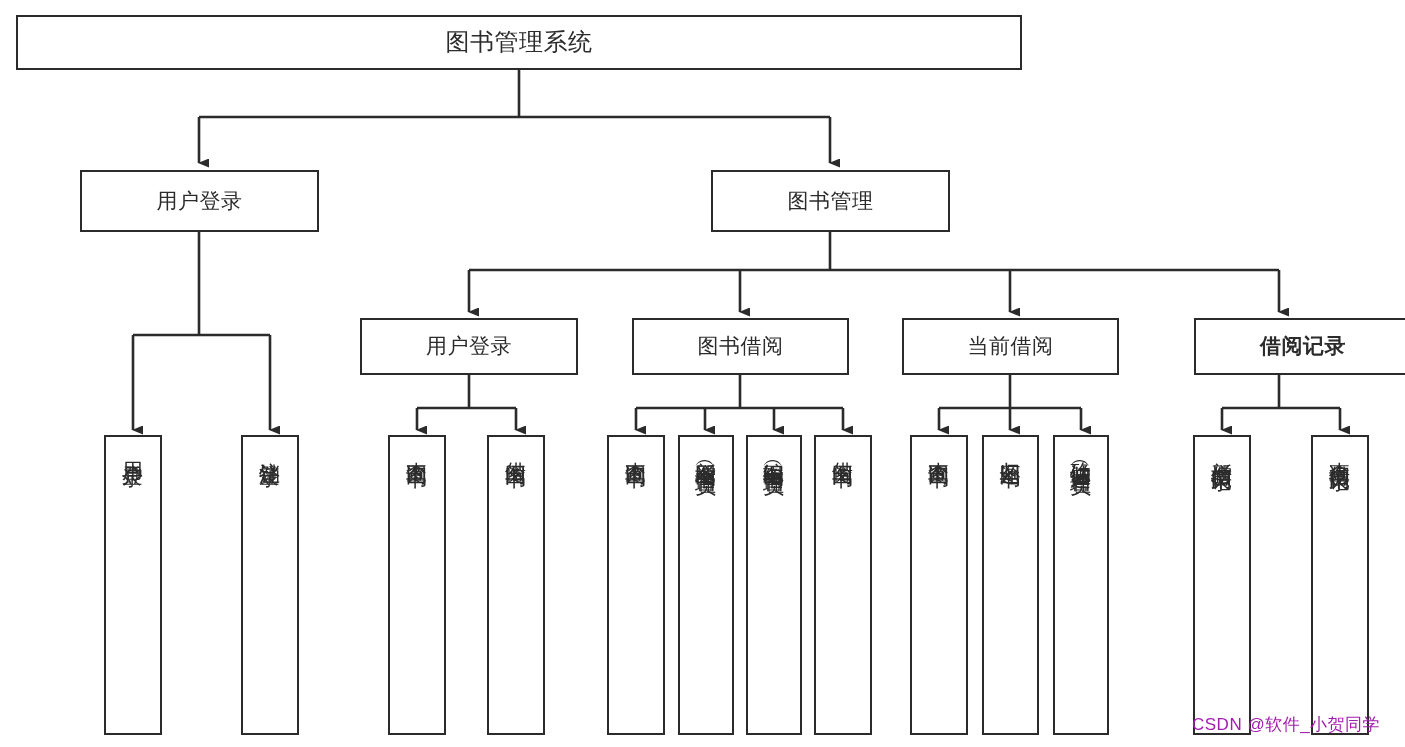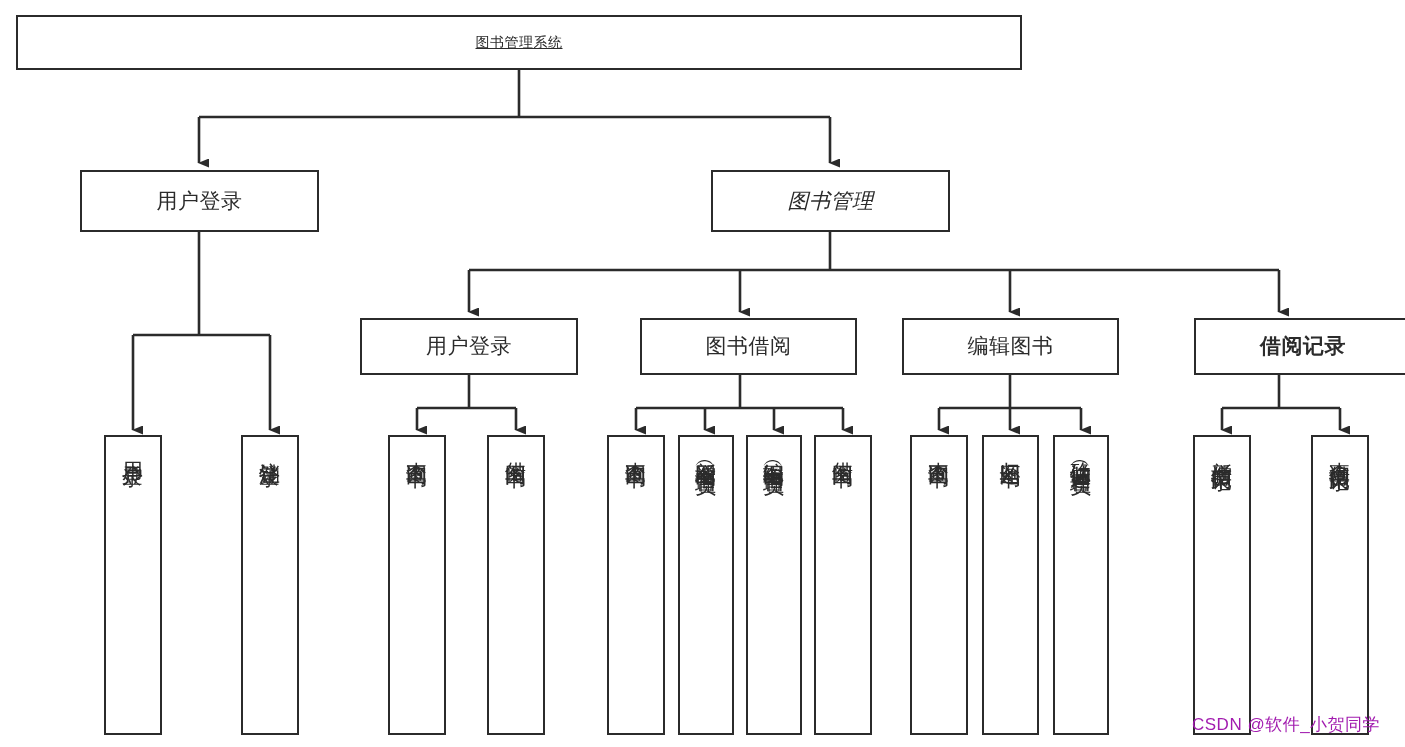--- a/index.html
+++ b/index.html
@@ -54,22 +54,21 @@
   }
   .node.vertical .node-label {
     writing-mode: vertical-rl;
     text-orientation: upright;
     font-size: 21px;
     letter-spacing: 2px;
     line-height: 1.0;
     white-space: normal;
   }
   .node.root .node-label {
-    font-size: 14px;
-    text-decoration: underline;
+    font-size: 24px;
   }
   .watermark {
     position: absolute;
     font-size: 17px;
     color: #a21caf;
     letter-spacing: 0.5px;
     white-space: nowrap;
     user-select: none;
   }
 </style>
@@ -128,32 +127,32 @@
     </g>
   </svg>
 
   <div class="node horizontal root" style="left:16px; top:15px; width:1006px; height:55px;">
     <span class="node-label">图书管理系统</span>
   </div>
 
   <div class="node horizontal" style="left:80px; top:170px; width:239px; height:62px;">
     <span class="node-label">用户登录</span>
   </div>
-  <div class="node horizontal" style="left:711px; top:170px; width:239px; height:62px;font-style:italic;">
+  <div class="node horizontal" style="left:711px; top:170px; width:239px; height:62px;">
     <span class="node-label">图书管理</span>
   </div>
 
   <div class="node horizontal" style="left:360px; top:318px; width:218px; height:57px;">
     <span class="node-label">用户登录</span>
   </div>
-  <div class="node horizontal" style="left:632px; top:318px; width:217px; height:57px;margin-left:8px;">
+  <div class="node horizontal" style="left:632px; top:318px; width:217px; height:57px;">
     <span class="node-label">图书借阅</span>
   </div>
   <div class="node horizontal" style="left:902px; top:318px; width:217px; height:57px;">
-    <span class="node-label">编辑图书</span>
+    <span class="node-label">当前借阅</span>
   </div>
   <div class="node horizontal" style="left:1194px; top:318px; width:218px; height:57px;font-weight:bold;">
     <span class="node-label">借阅记录</span>
   </div>
 
   <div class="node vertical" style="left:104px; top:435px; width:58px; height:300px;">
     <span class="node-label">用户登录</span>
   </div>
   <div class="node vertical" style="left:241px; top:435px; width:58px; height:300px;">
     <span class="node-label">注销登录</span>

